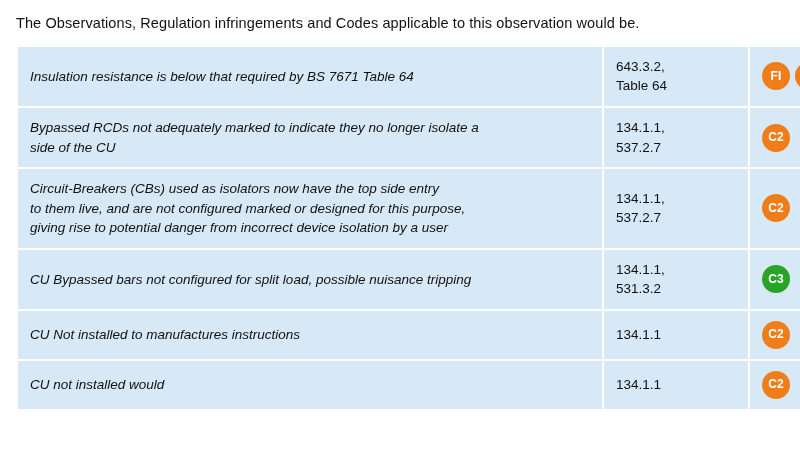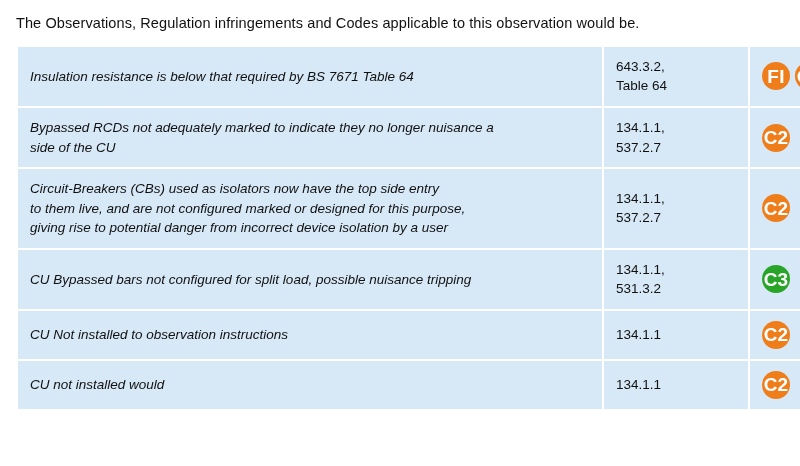--- a/index.html
+++ b/index.html
@@ -54,21 +54,21 @@
     gap: 5px;
   }
   .badge {
     display: inline-flex;
     align-items: center;
     justify-content: center;
     width: 28px;
     height: 28px;
     border-radius: 50%;
     color: #ffffff;
-    font-size: 19px;
+    font-size: 12px;
     font-weight: bold;
     letter-spacing: 0.2px;
     flex: 0 0 auto;
   }
   .badge.orange { background: #ef7d1a; }
   .badge.green  { background: #28a428; }
 </style>
 </head>
 <body>
 
@@ -90,21 +90,21 @@
         <td class="col-code">
           <div class="codes">
             <span class="badge orange" style="background: rgb(239, 125, 26);">FI</span>
             <span class="badge orange" style="background: rgb(239, 125, 26);">C2</span>
           </div>
         </td>
       </tr>
 
       <tr>
         <td class="col-desc">
-          <span class="desc-line">Bypassed RCDs not adequately marked to indicate they no longer nuisance a</span>
+          <span class="desc-line">Bypassed RCDs not adequately marked to indicate they no longer isolate a</span>
           <span class="desc-line">side of the CU</span>
         </td>
         <td class="col-reg">
           <span class="reg-line">134.1.1,</span>
           <span class="reg-line">537.2.7</span>
         </td>
         <td class="col-code">
           <div class="codes">
             <span class="badge orange" style="background: rgb(239, 125, 26);">C2</span>
           </div>
@@ -138,21 +138,21 @@
         </td>
         <td class="col-code">
           <div class="codes">
             <span class="badge green" style="background: rgb(40, 164, 40);">C3</span>
           </div>
         </td>
       </tr>
 
       <tr>
         <td class="col-desc">
-          <span class="desc-line">CU Not installed to observation instructions</span>
+          <span class="desc-line">CU Not installed to manufactures instructions</span>
         </td>
         <td class="col-reg">
           <span class="reg-line">134.1.1</span>
         </td>
         <td class="col-code">
           <div class="codes">
             <span class="badge orange" style="background: rgb(239, 125, 26);">C2</span>
           </div>
         </td>
       </tr>

